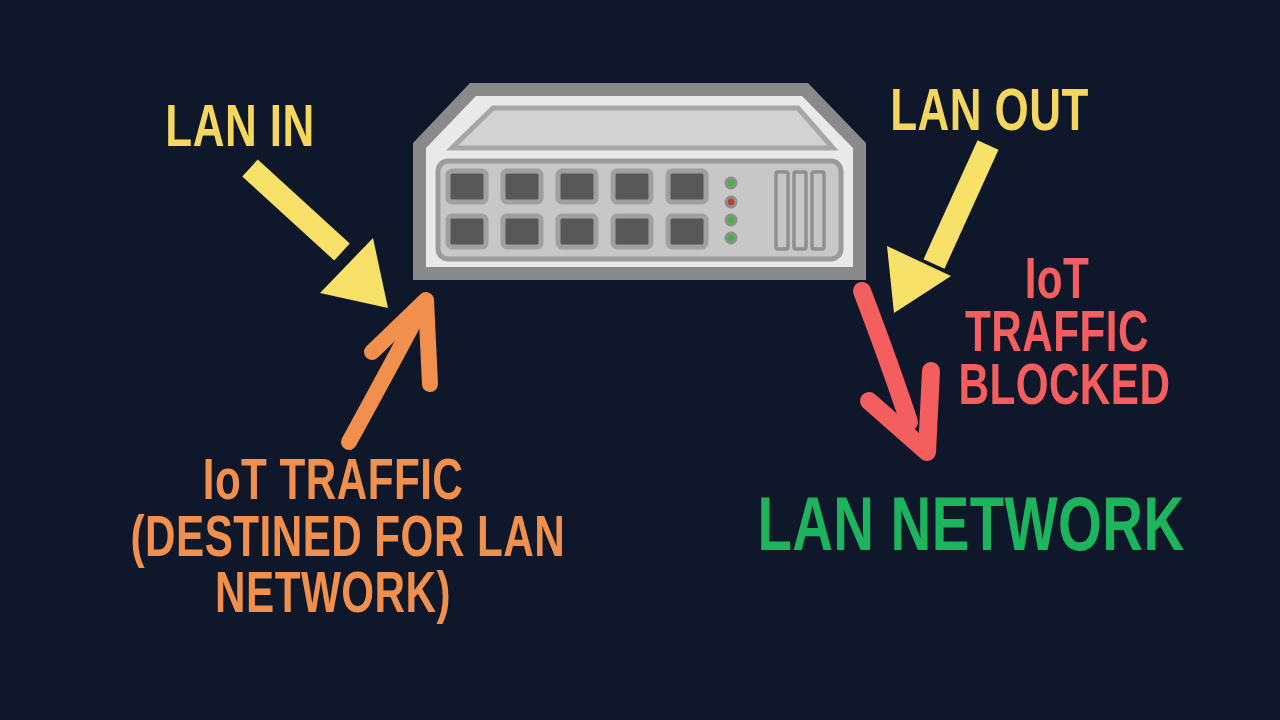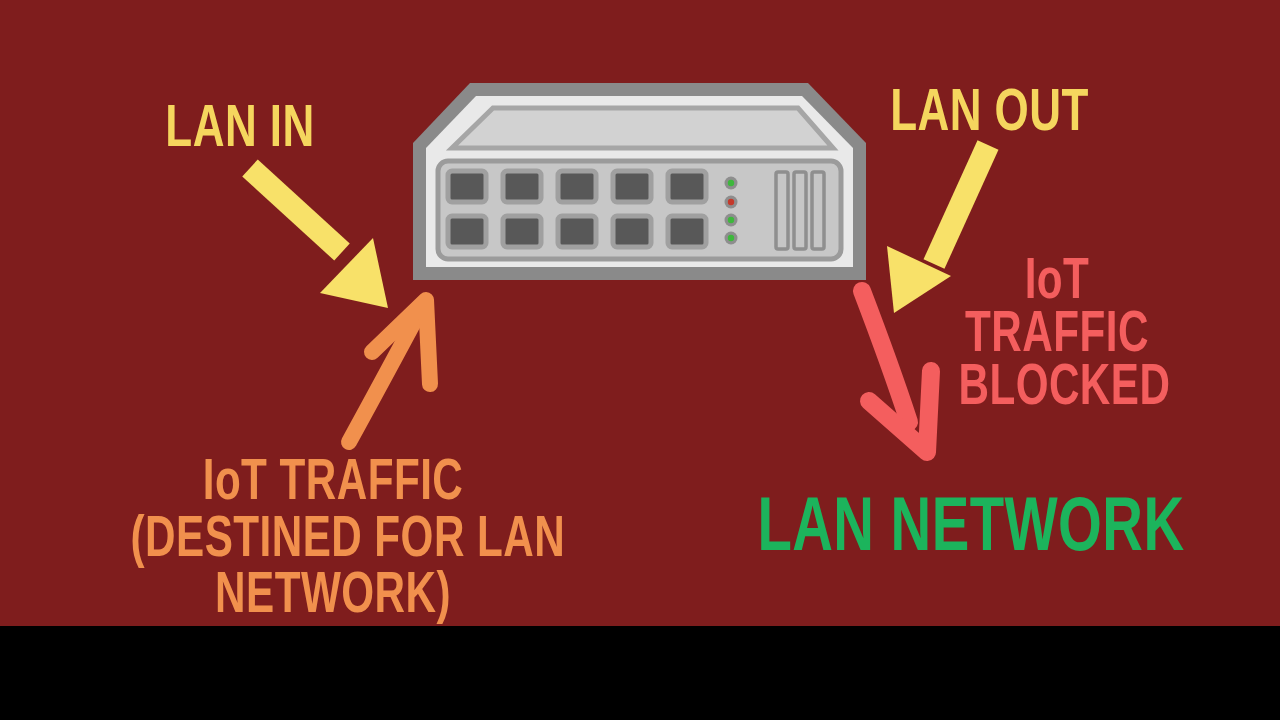--- a/index.html
+++ b/index.html
@@ -1,20 +1,20 @@
 <!DOCTYPE html>
 <html><head>
 <meta charset="utf-8">
 <style>
   html, body { margin: 0; padding: 0; background: #000; }
   .stage {
     position: relative;
     width: 1280px;
-    height: 626px;
-    background: #7f1d1d;
+    height: 720px;
+    background: #0f172a;
     overflow: hidden;
     font-family: "Liberation Sans", sans-serif;
   }
   svg { display: block; }
   .overlay {
     position: absolute;
     left: 0; top: 0;
     width: 1280px; height: 720px;
     pointer-events: none;
   }

